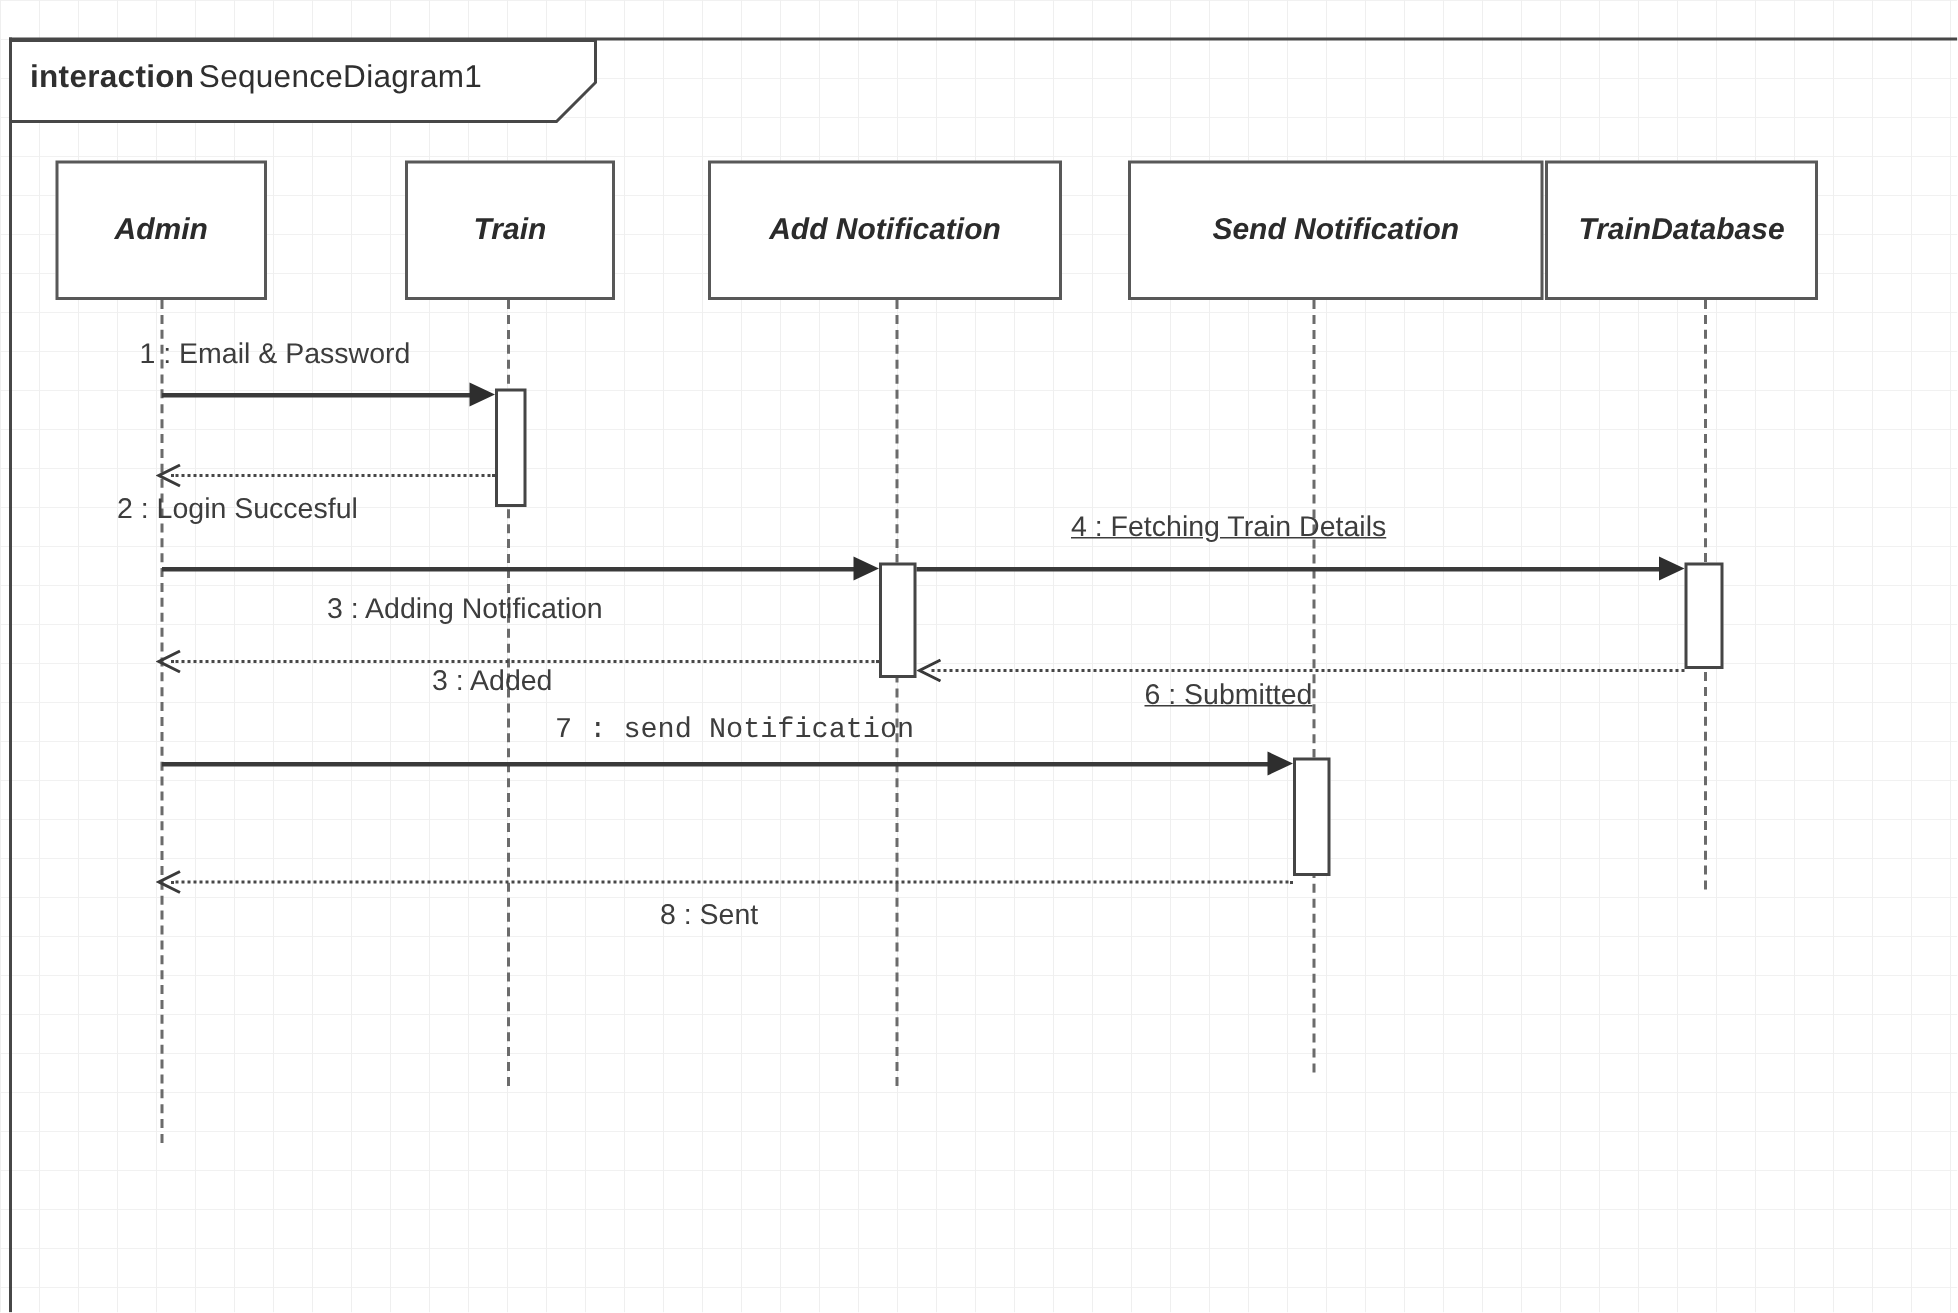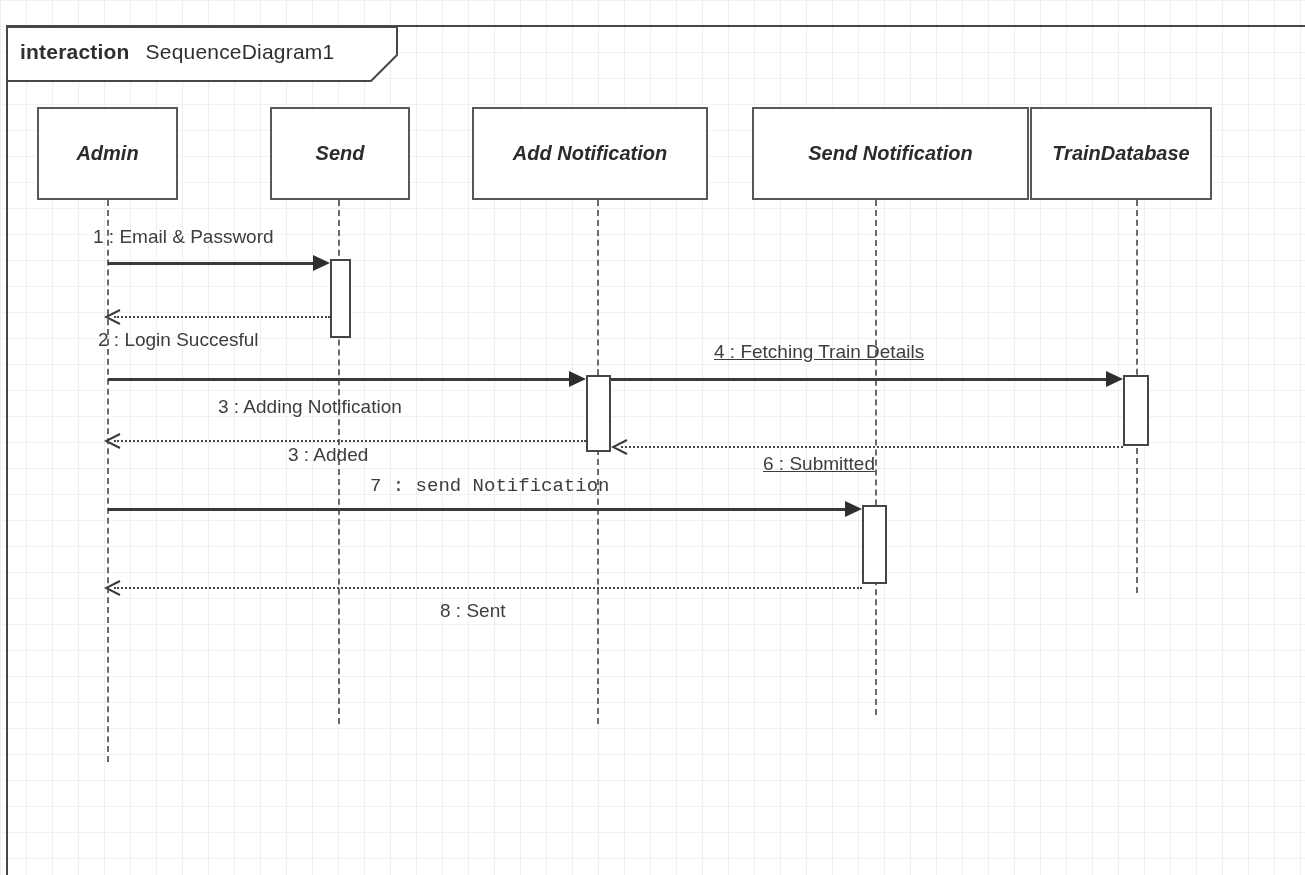--- a/index.html
+++ b/index.html
@@ -12,21 +12,21 @@
       repeating-linear-gradient(to bottom, #f1f1f1 0, #f1f1f1 1px, transparent 1px, transparent 26px);
     font-family:"Liberation Sans", sans-serif;
     overflow:hidden;
   }
   .abs{position:absolute;}
   .frame-line{background:#474747;position:absolute;}
   .frame-tab-text{
     position:absolute;left:14px;top:36px;
     font-size:21px;color:#2f2f2f;white-space:nowrap;letter-spacing:0.2px;
   }
-  .frame-tab-text b{margin-right:16px;}
+  .frame-tab-text b{margin-right:3px;}
   .head-box{
     position:absolute;top:107px;height:93px;
     background:#fff;border:2px solid #585858;
     box-sizing:border-box;
     display:flex;align-items:center;justify-content:center;
     font-size:20px;font-weight:bold;color:#2b2b2b;
     z-index:3;
     font-style:italic;
   }
   .lifeline{
@@ -71,21 +71,21 @@
   <div class="lifeline" style="left:107px;top:200px;height:562px;"></div>
   <div class="lifeline" style="left:338px;top:200px;height:524px;"></div>
   <div class="lifeline" style="left:597px;top:200px;height:524px;"></div>
   <div class="lifeline" style="left:875px;top:200px;height:515px;"></div>
   <div class="lifeline" style="left:1136px;top:200px;height:393px;"></div>
 
   <div class="head-box" style="left:37px;width:141px;">
     <span>Admin</span>
   </div>
   <div class="head-box" style="left:270px;width:140px;">
-    <span>Send</span>
+    <span>Train</span>
   </div>
   <div class="head-box" style="left:472px;width:236px;">
     <span>Add Notification</span>
   </div>
   <div class="head-box" style="left:752px;width:277px;text-align:center;">
     <span>Send Notification</span>
   </div>
   <div class="head-box" style="left:1030px;width:182px;">
     <span>TrainDatabase</span>
   </div>
@@ -98,21 +98,21 @@
   <div class="msg-solid" style="left:108px;top:262px;width:207px;"></div>
   <div class="arrow-filled" style="left:313px;top:255px;"></div>
   <div class="msg-label" style="left:93px;top:226px;">1 : Email &amp; Password</div>
 
   <div class="msg-dashed" style="left:114px;top:316px;width:216px;"></div>
   <div class="arrow-open" style="left:104px;top:309px;">
     <svg width="18" height="16" viewBox="0 0 18 16">
         <path d="M16 1 L2 8 L16 15" fill="none" stroke="#3a3a3a" stroke-width="2"></path>
       </svg>
   </div>
-  <div class="msg-label" style="left:78px;top:329px;padding-left:20px;">2 : Login Succesful</div>
+  <div class="msg-label" style="left:78px;top:329px;">2 : Login Succesful</div>
 
   <div class="msg-solid" style="left:108px;top:378px;width:463px;"></div>
   <div class="arrow-filled" style="left:569px;top:371px;"></div>
   <div class="msg-label" style="left:218px;top:396px;">3 : Adding Notification</div>
 
   <div class="msg-solid" style="left:611px;top:378px;width:495px;"></div>
   <div class="arrow-filled" style="left:1106px;top:371px;"></div>
   <div class="msg-label" style="left:714px;top:341px;text-decoration:underline;">4 : Fetching Train Details</div>
 
   <div class="msg-dashed" style="left:114px;top:440px;width:472px;"></div>

